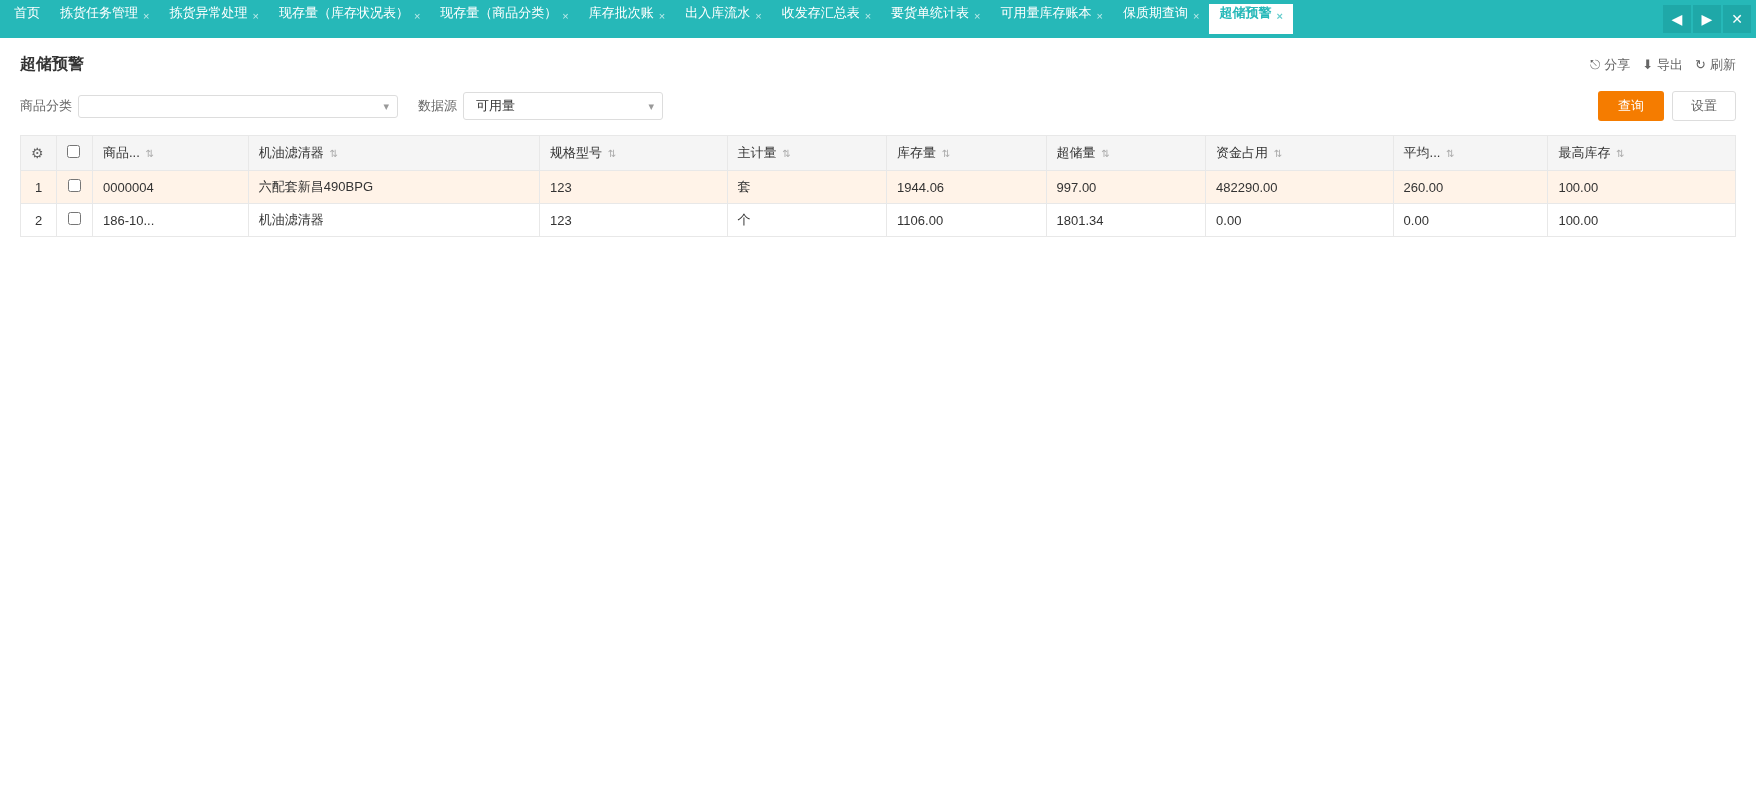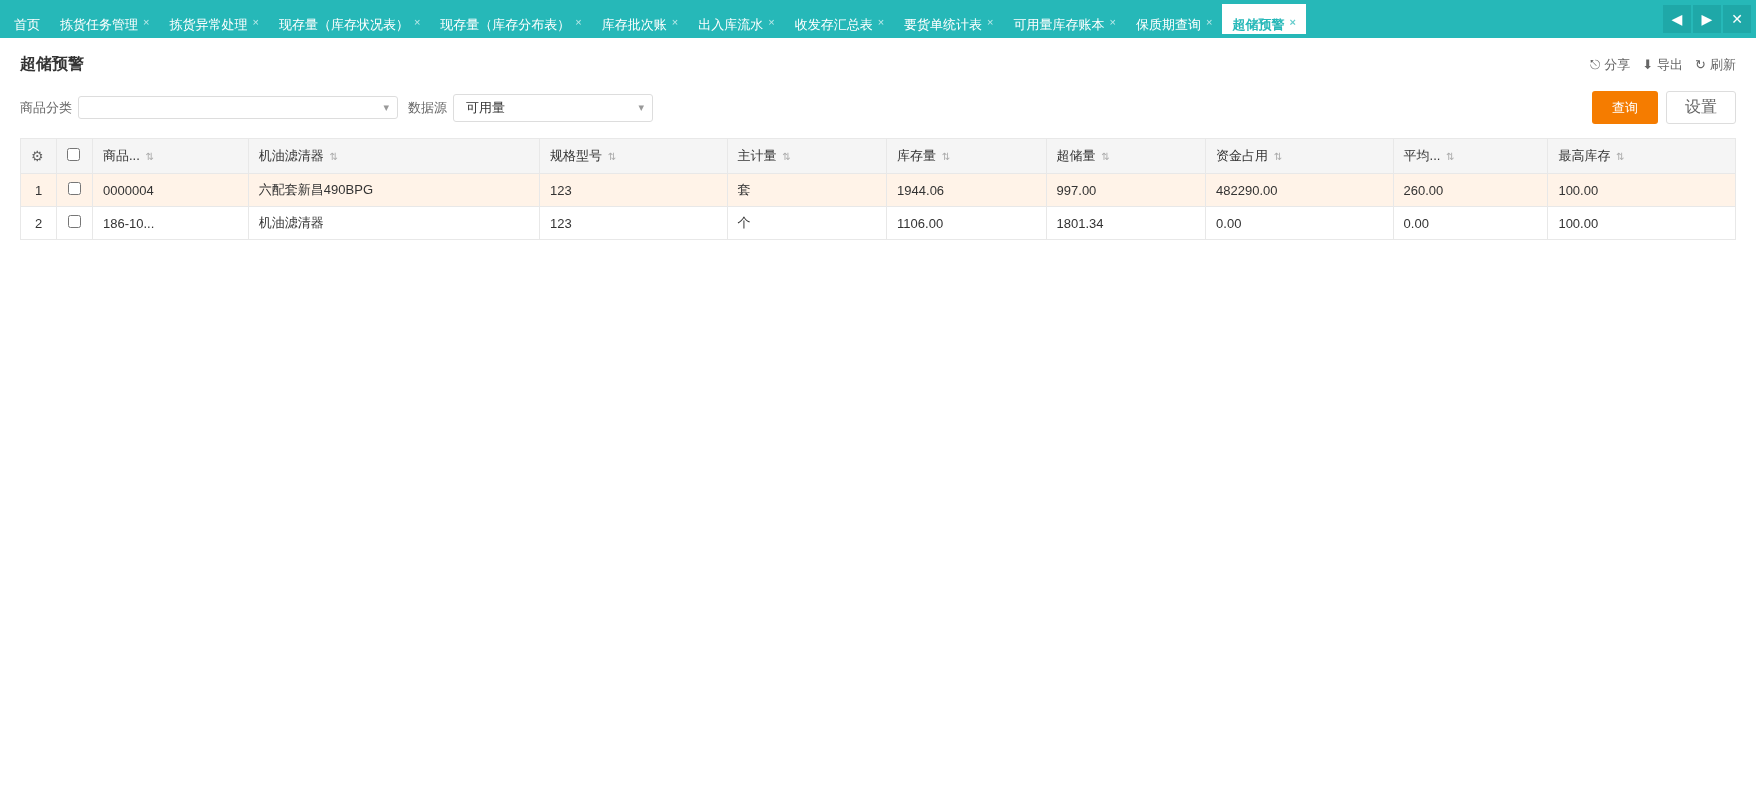--- a/index.html
+++ b/index.html
@@ -10,21 +10,21 @@
       display: flex;
       align-items: center;
       background: #26b8b8;
       height: 38px;
       padding: 0 4px;
       overflow: hidden;
       white-space: nowrap;
     }
     .top-nav .nav-item {
       display: inline-flex;
-      align-items: flex-start;
+      align-items: flex-end;
       padding: 12px 10px;
       height: 30px;
       color: #fff;
       font-size: 13px;
       cursor: pointer;
       flex-shrink: 0;
     }
     .top-nav .nav-item.active { background: #fff; color: #26b8b8; font-weight: bold; }
     .top-nav .nav-item .close-x {
       margin-left: 5px;
@@ -82,21 +82,21 @@
       cursor: pointer;
       font-size: 13px;
       background: none;
       border: none;
     }
 
     
     .filter-area {
       display: flex;
       align-items: center;
-      gap: 10px;
+      gap: 20px;
       margin-bottom: 14px;
       flex-wrap: wrap;
     }
     .filter-group {
       display: flex;
       align-items: center;
       gap: 6px;
     }
     .filter-label {
       color: #666;
@@ -134,21 +134,21 @@
       cursor: pointer;
       font-size: 13px;
     }
     .btn-settings {
       background: #fff;
       color: #666;
       border: 1px solid #ddd;
       border-radius: 3px;
       padding: 5px 18px;
       cursor: pointer;
-      font-size: 16px;
+      font-size: 13px;
     }
 
     
     .data-table {
       width: 100%;
       border-collapse: collapse;
       font-size: 13px;
     }
     .data-table th {
       background: #f5f5f5;
@@ -197,21 +197,21 @@
   </div>
   <div class="nav-item">
     <span>拣货异常处理</span>
     <span class="close-x">×</span>
   </div>
   <div class="nav-item">
     <span>现存量（库存状况表）</span>
     <span class="close-x">×</span>
   </div>
   <div class="nav-item">
-    <span>现存量（库存分布表）</span>
+    <span>现存量（商品分类）</span>
     <span class="close-x">×</span>
   </div>
   <div class="nav-item">
     <span>库存批次账</span>
     <span class="close-x">×</span>
   </div>
   <div class="nav-item">
     <span>出入库流水</span>
     <span class="close-x">×</span>
   </div>

